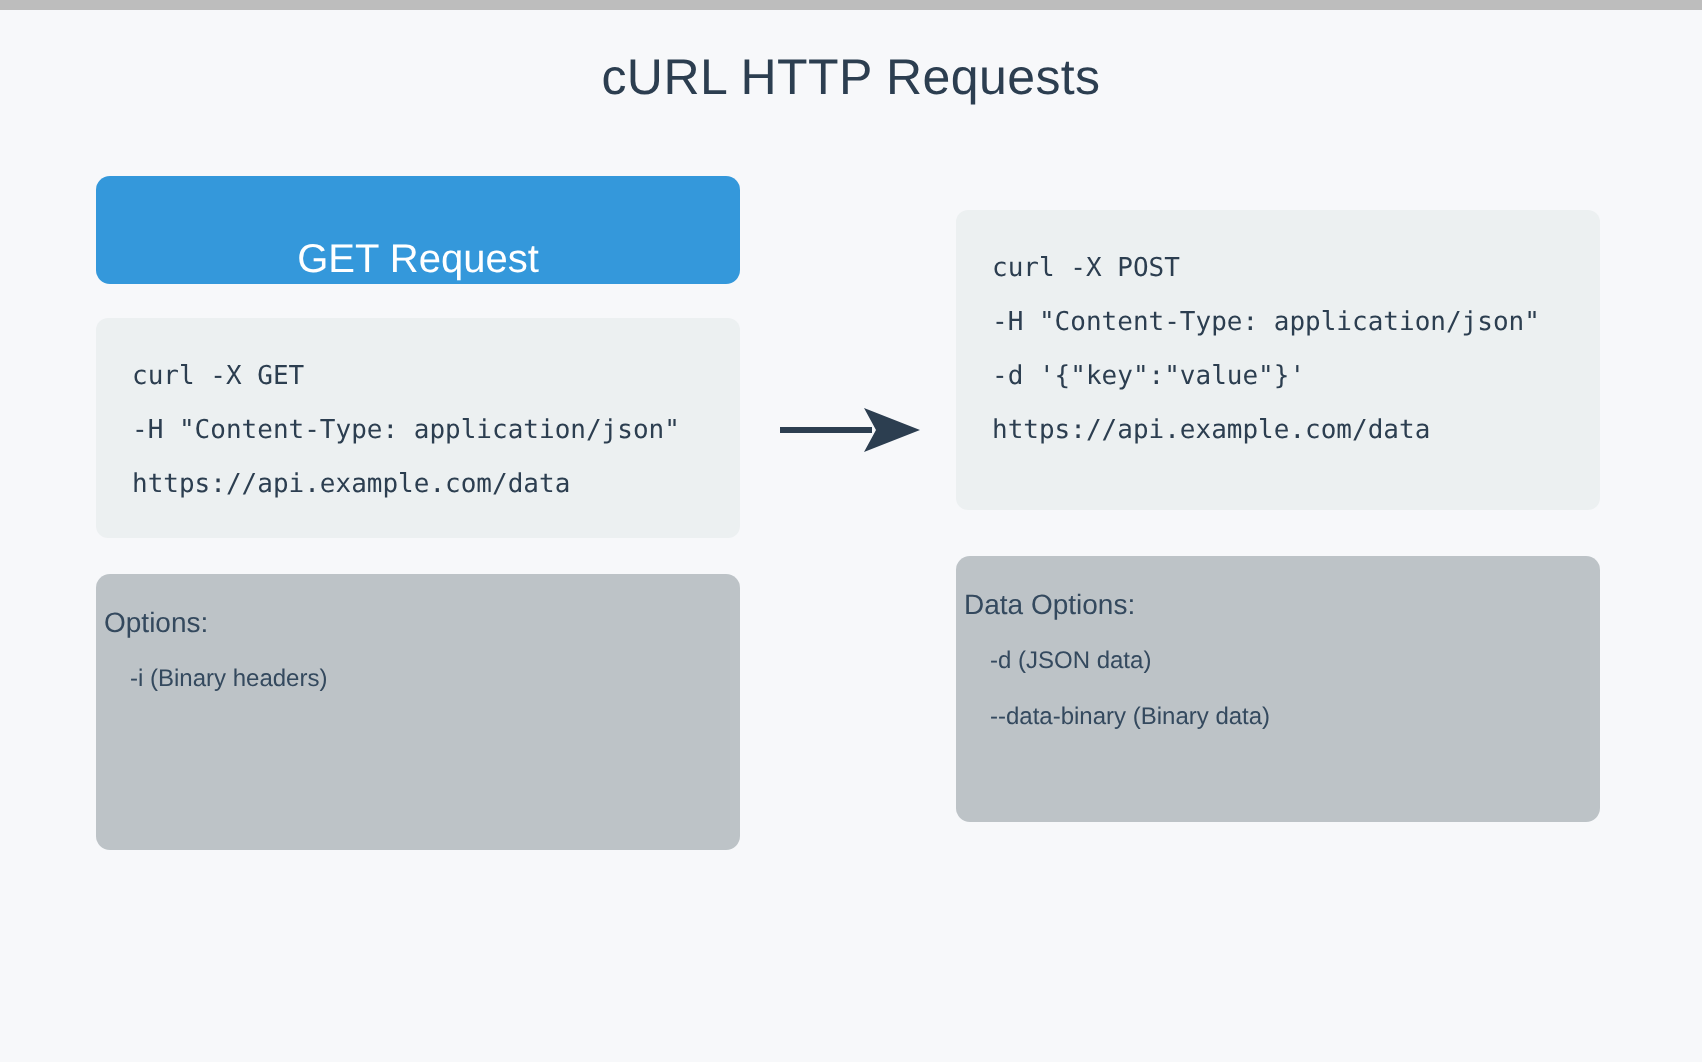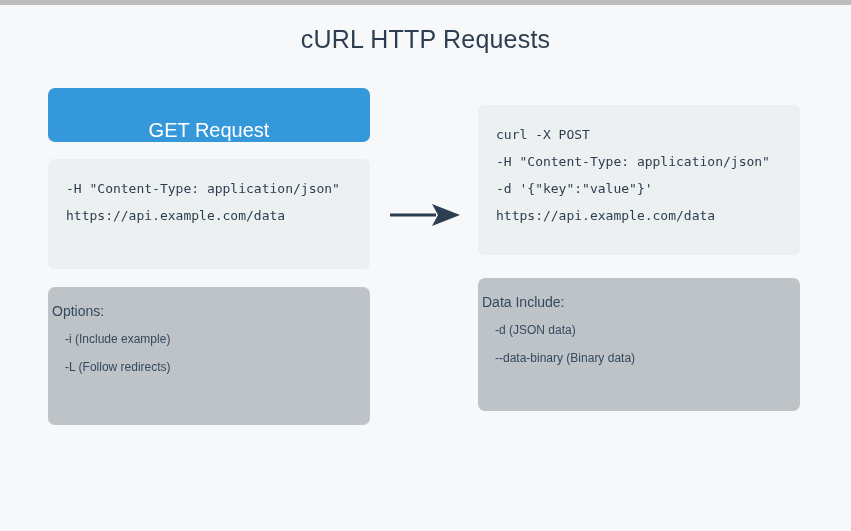--- a/index.html
+++ b/index.html
@@ -114,45 +114,45 @@
 <div class="canvas">
 
   <div class="page-title">cURL HTTP Requests</div>
 
   <div class="column column-get">
     <div class="method-header get">
       <span>GET Request</span>
     </div>
 
     <div class="code-block get">
+      <div class="code-line">curl -X GET</div>
       <div class="code-line">-H "Content-Type: application/json"</div>
       <div class="code-line">https://api.example.com/data</div>
     </div>
 
     <div class="options-box get">
       <div class="options-title">Options:</div>
-      <div class="options-item">-i (Include example)</div>
-      <div class="options-item">-L (Follow redirects)</div>
+      <div class="options-item">-i (Binary headers)</div>
     </div>
   </div>
 
   <svg class="flow-arrow" viewBox="0 0 74 28" xmlns="http://www.w3.org/2000/svg">
     <line x1="2" y1="14" x2="48" y2="14" stroke="#2c3e50" stroke-width="3"></line>
     <polygon points="44,3 72,14 44,25 50,14" fill="#2c3e50"></polygon>
   </svg>
 
   <div class="column column-post">
 
     <div class="code-block post">
       <div class="code-line">curl -X POST</div>
       <div class="code-line">-H "Content-Type: application/json"</div>
       <div class="code-line">-d '{"key":"value"}'</div>
       <div class="code-line">https://api.example.com/data</div>
     </div>
 
     <div class="options-box post">
-      <div class="options-title">Data Include:</div>
+      <div class="options-title">Data Options:</div>
       <div class="options-item">-d (JSON data)</div>
       <div class="options-item">--data-binary (Binary data)</div>
     </div>
   </div>
 
 </div>
 
 </body></html>

